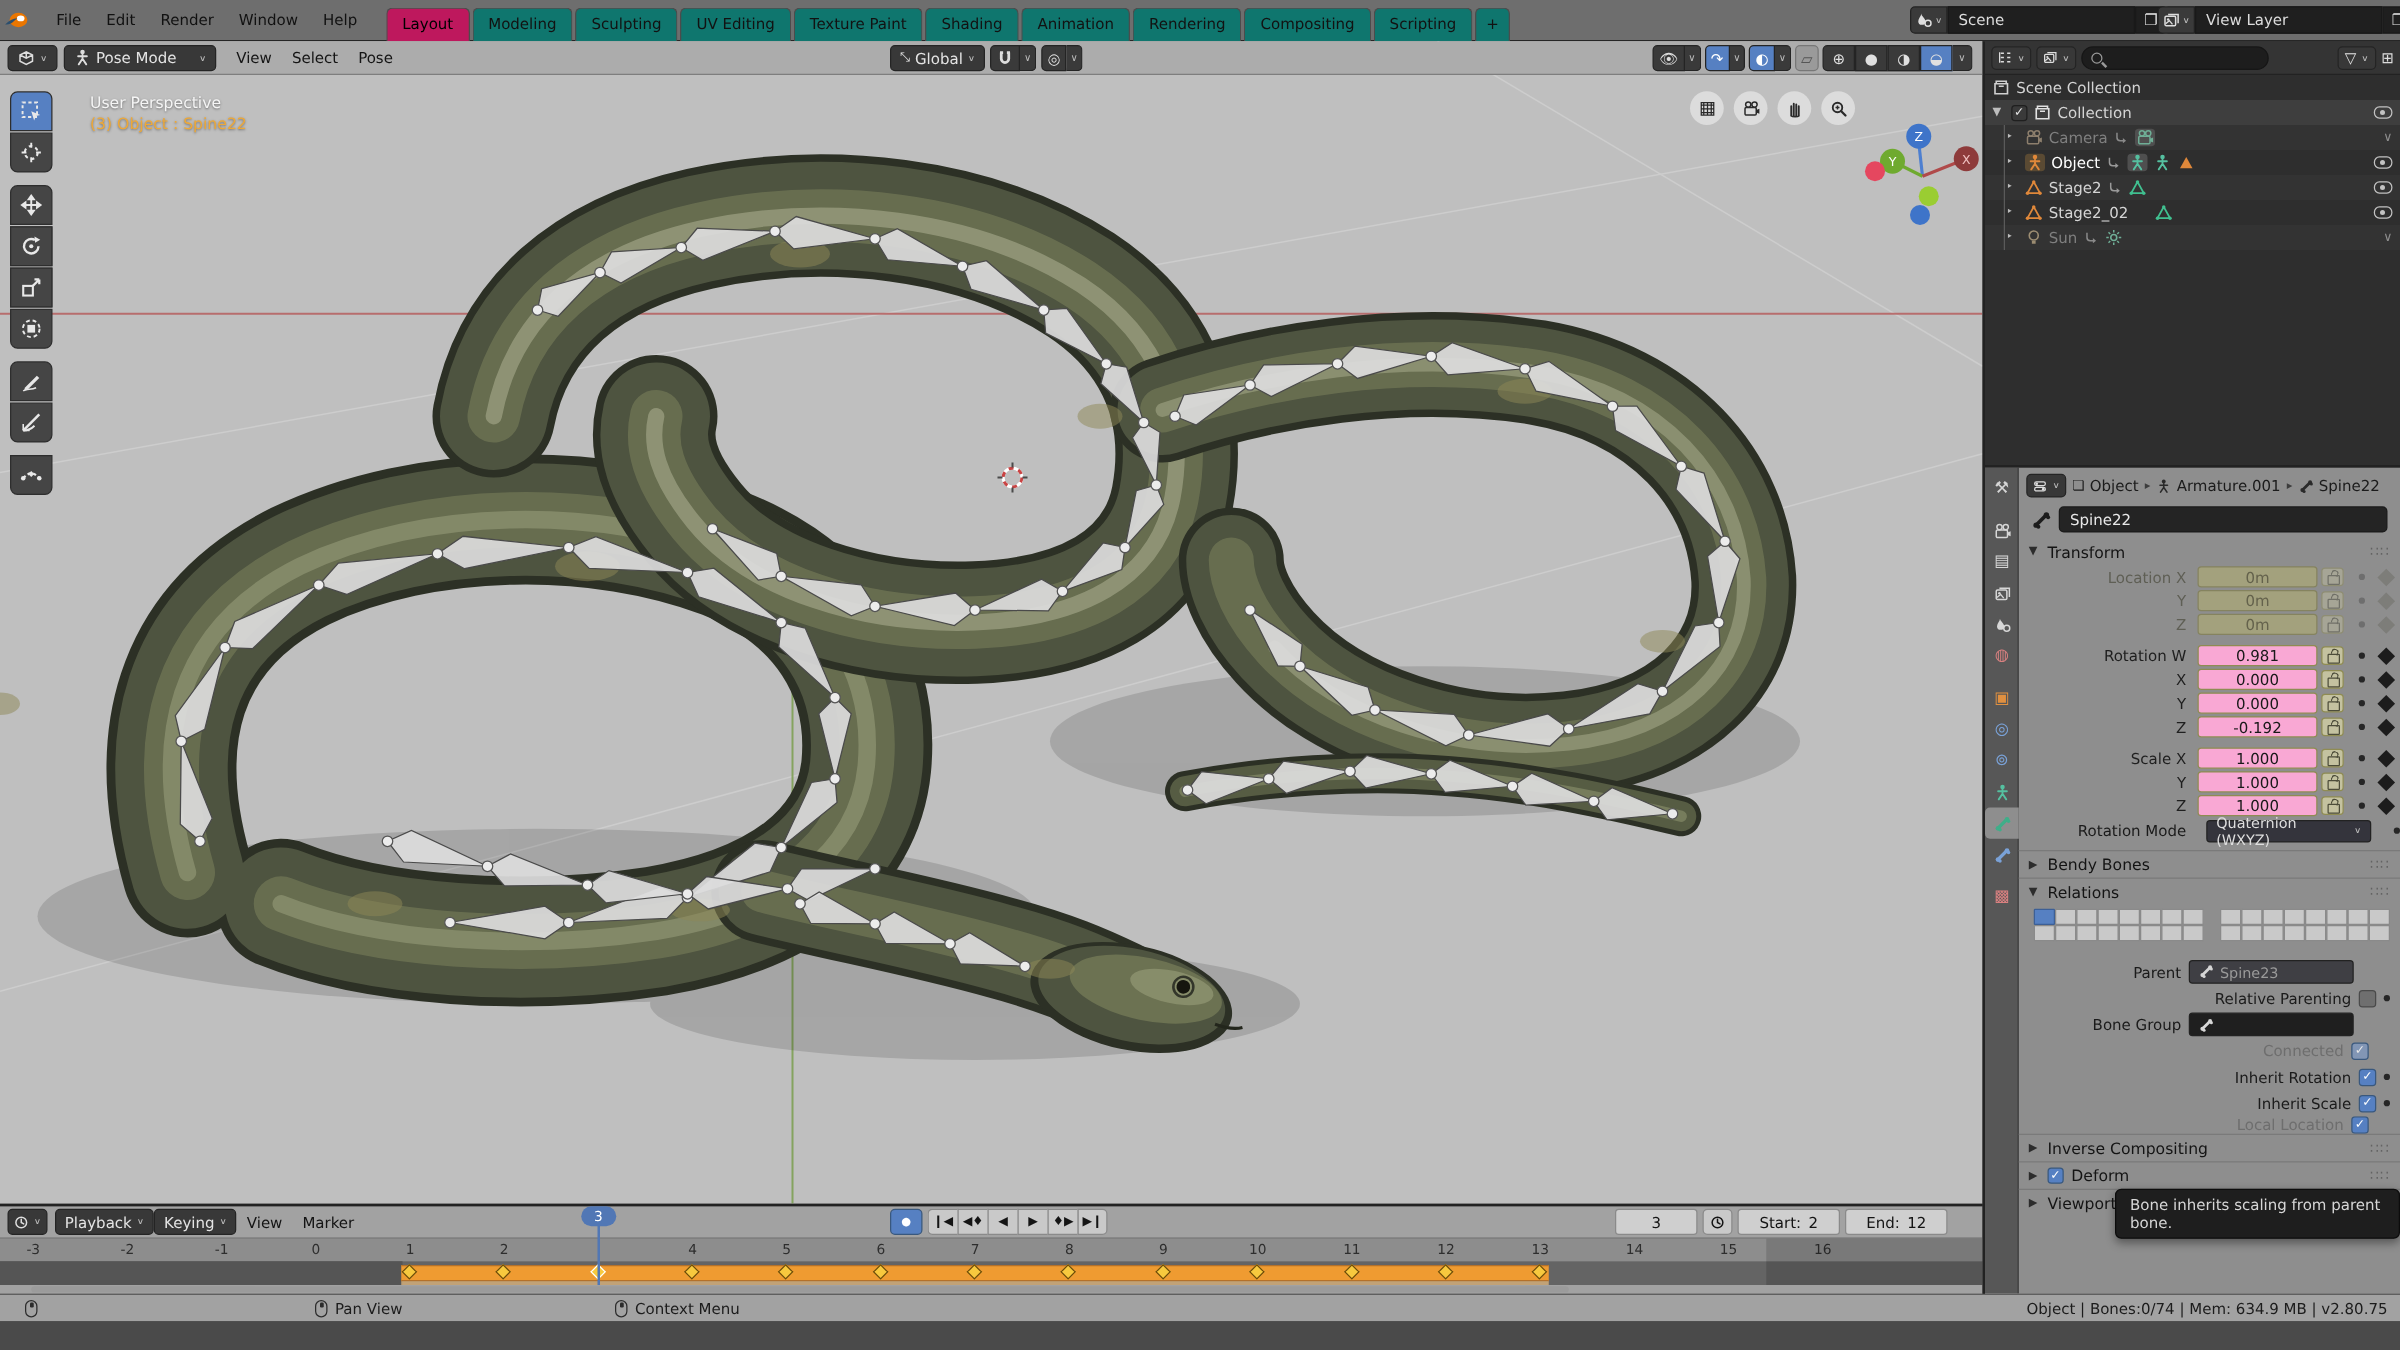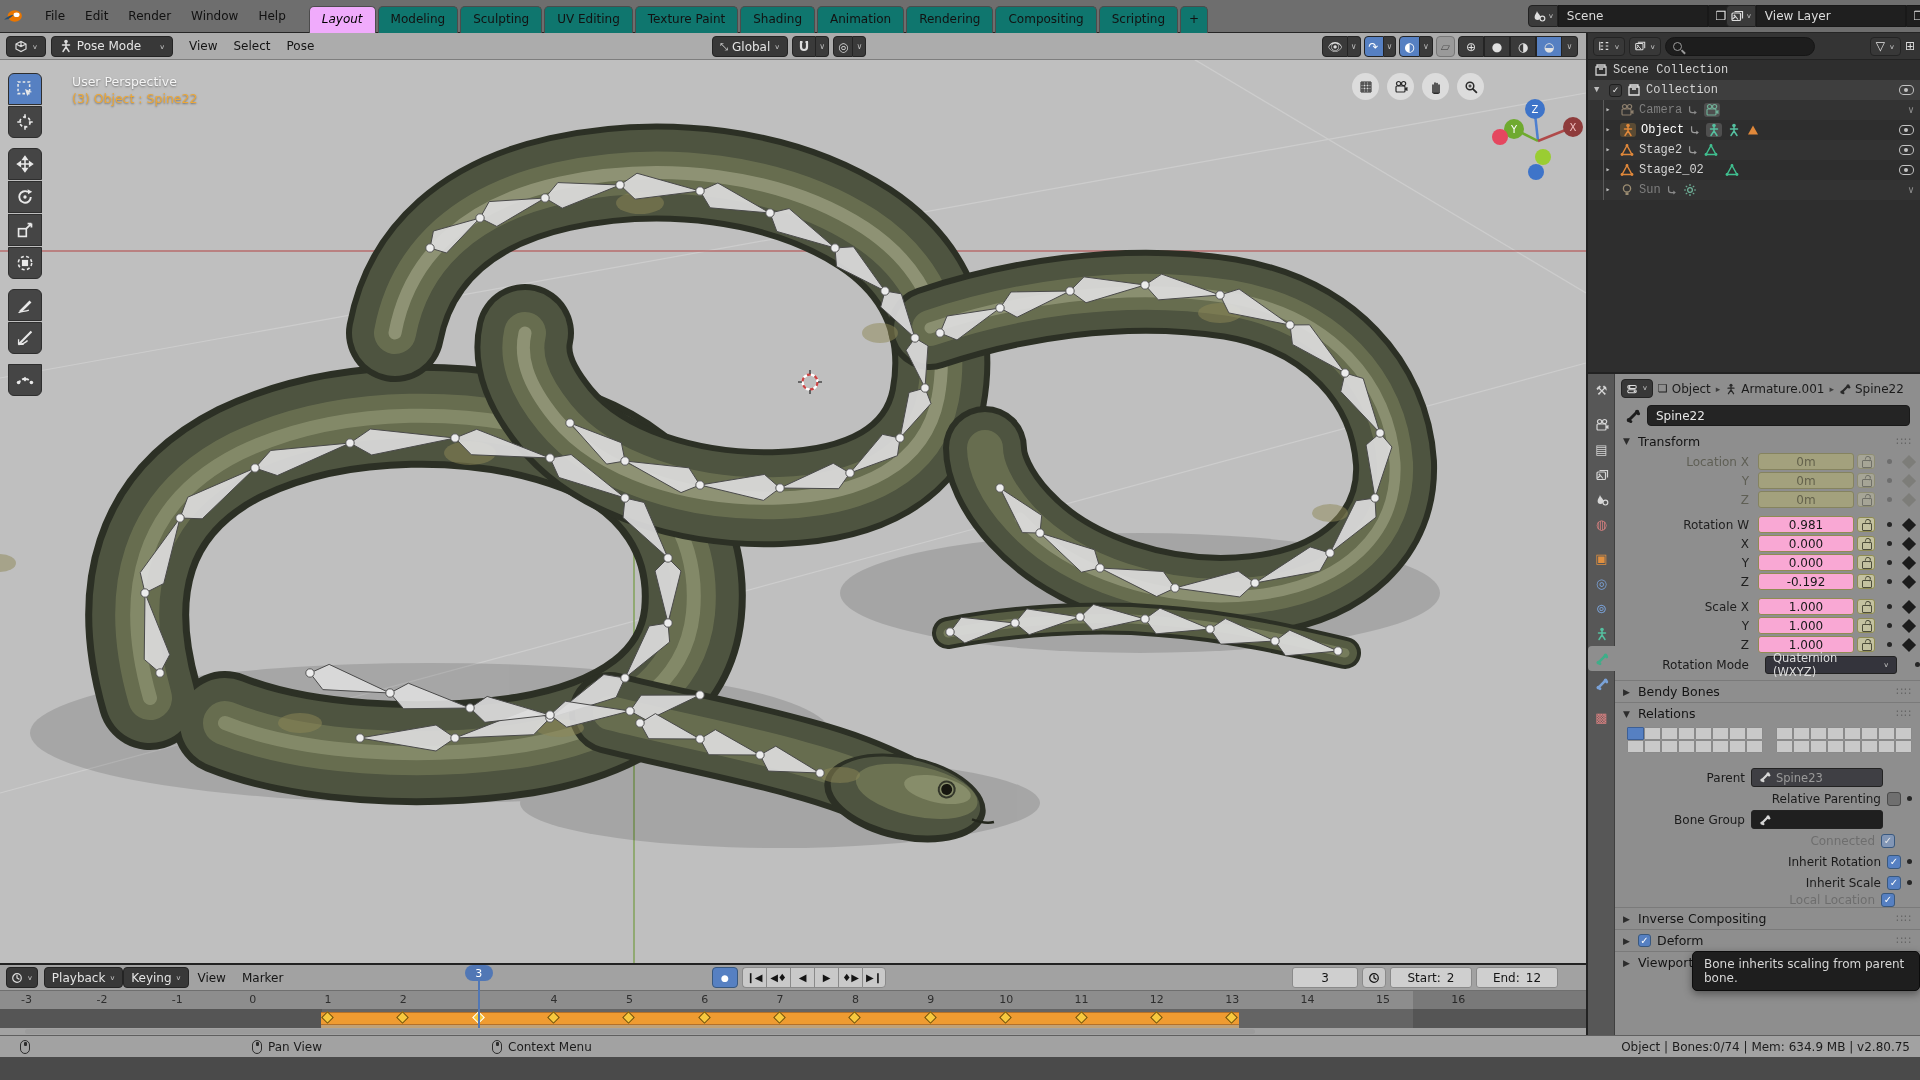--- a/index.html
+++ b/index.html
@@ -16,21 +16,21 @@
 
   
   #topbar { position:absolute; left:0; top:0; width:1920px; height:33px; background:#6e6e6e;
     border-bottom:1px solid #262626; display:flex; align-items:center; color:#161616; }
   #topbar .menus { display:flex; align-items:center; gap:2px; margin-left:8px; }
   #topbar .menus .menu { padding:3px 9px; border-radius:4px; color:#111; }
   .blender-logo { width:22px; height:16px; margin:0 4px 0 2px; }
   #wstabs { display:flex; align-items:flex-end; height:33px; margin-left:14px; }
   #wstabs .tab { background:#0f766e; border:1px solid #4c4c4c; border-bottom:none;
     border-radius:5px 5px 0 0; padding:5px 12px 6px; margin-right:2px; color:#121212; font-size:12px; height:27px; }
-  #wstabs .tab.active { background:#f0abfc; color:#000;font-style:italic; }
+  #wstabs .tab.active { background:#be185d; color:#000; }
   #wstabs .tab.plus { padding:5px 8px 6px; }
   .idblock { display:flex; align-items:center; height:22px; }
   .idblock .typebtn { background:#3a3a3a; border:1px solid #222; border-radius:4px 0 0 4px;
     height:22px; display:flex; align-items:center; padding:0 3px; gap:2px; }
   .idblock .idfield { background:#1f1f1f; color:#dcdcdc; height:22px; min-width:150px;
     display:flex; align-items:center; padding:0 8px; border:1px solid #191919; }
   .idblock .copybtn { background:#1f1f1f; border:1px solid #191919; color:#e6e6e6; height:22px;
     width:26px; display:flex; align-items:center; justify-content:center; border-radius:0 4px 4px 0; }
   .idblock .xbtn { color:#8d8d8d; width:24px; text-align:center; background:#585858; height:22px;
     line-height:22px; border-radius:0 4px 4px 0; border:1px solid #444; }
@@ -79,21 +79,21 @@
 
   
   #outliner { position:absolute; left:1588px; top:33px; width:332px; height:341px; background:#2e2e2e; color:#cfcfcf; }
   #outliner-header { height:27px; background:#343434; border-bottom:1px solid #222; display:flex;
     align-items:center; gap:4px; padding:0 5px; }
   .searchbox { background:#1d1d1d; border:1px solid #161616; border-radius:10px; height:19px; flex:1;
     display:flex; align-items:center; padding:0 7px; gap:5px; color:#888; max-width:150px; }
   .mag { width:9px; height:9px; border:1.5px solid #9a9a9a; border-radius:50%; position:relative; }
   .mag:after { content:""; position:absolute; width:5px; height:1.5px; background:#9a9a9a;
     transform:rotate(45deg); left:7px; top:8px; }
-  .orow { height:20px; display:flex; align-items:center; padding:0 6px; gap:5px; font-size:12px;font-family:Liberation Mono, monospace; }
+  .orow { height:20px; display:flex; align-items:center; padding:0 6px; gap:5px; font-size:12px; }
   .orow.alt { background:#333333; }
   .orow.sel { background:#3e3e3e; }
   .orow .lbl { color:#d4d4d4; }
   .orow.muted .lbl { color:#7f7f7f; }
   .orow .lbl.bright { color:#ffffff; }
   .orow .right { margin-left:auto; display:flex; align-items:center; gap:6px; }
   .disc { font-size:9px; color:#bdbdbd; width:10px; }
   .obcheck { width:13px; height:13px; background:#3a3a3a; border:1px solid #1f1f1f; border-radius:3px;
     color:#e8e8e8; font-size:10px; line-height:11px; text-align:center; }
   .eye { width:15px; height:10px; border:1.5px solid #c2c2c2; border-radius:60% 60% 60% 60%/100% 100% 100% 100%;

